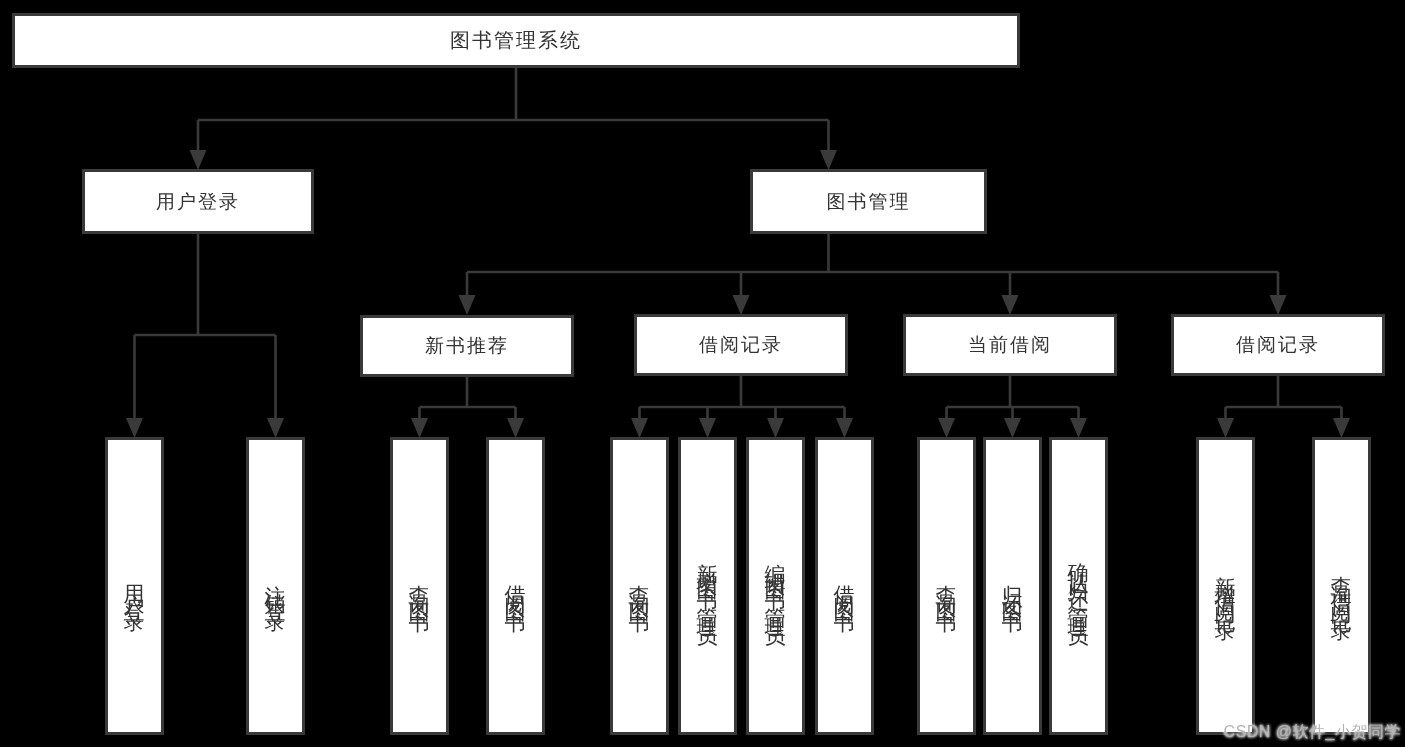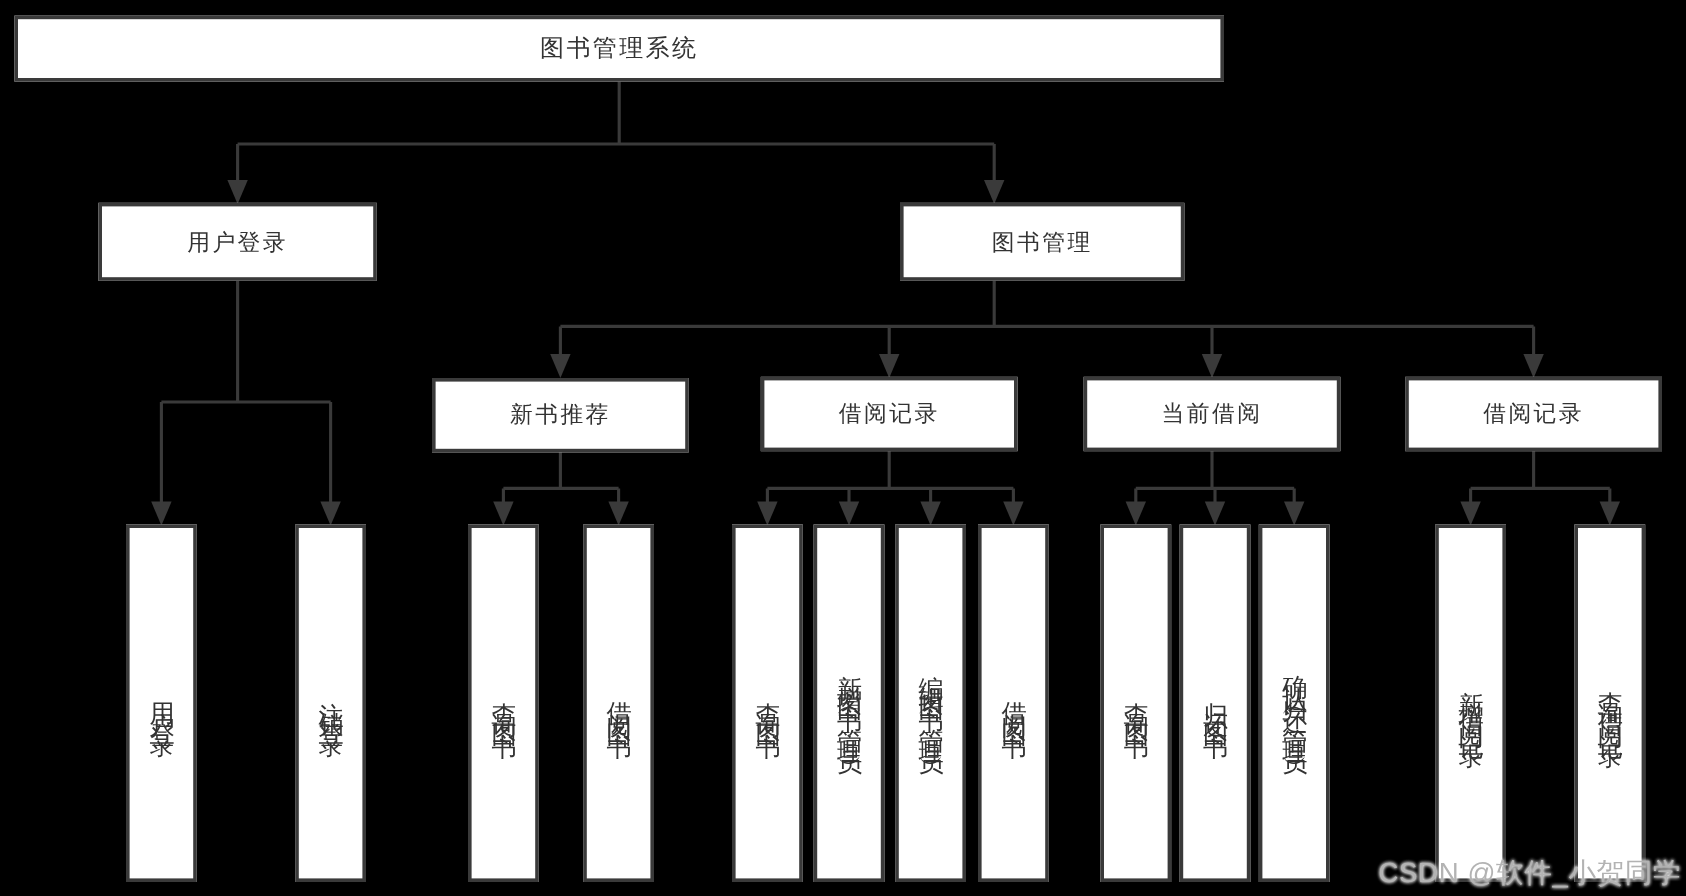--- a/index.html
+++ b/index.html
@@ -51,21 +51,21 @@
     text-orientation: mixed;
     font-size: 21px;
     line-height: 1;
     letter-spacing: 9px;
   }
   .watermark {
     position: absolute;
     right: 4px;
     bottom: 4px;
     z-index: 2;
-    font-size: 23px;
+    font-size: 16px;
     color: #b3b3b3;
     letter-spacing: 0.5px;
     text-shadow: 0 0 3px #ffffff, 0 0 3px #ffffff;
     white-space: nowrap;
   }
 </style>
 </head>
 <body>
 
 <div class="canvas">

